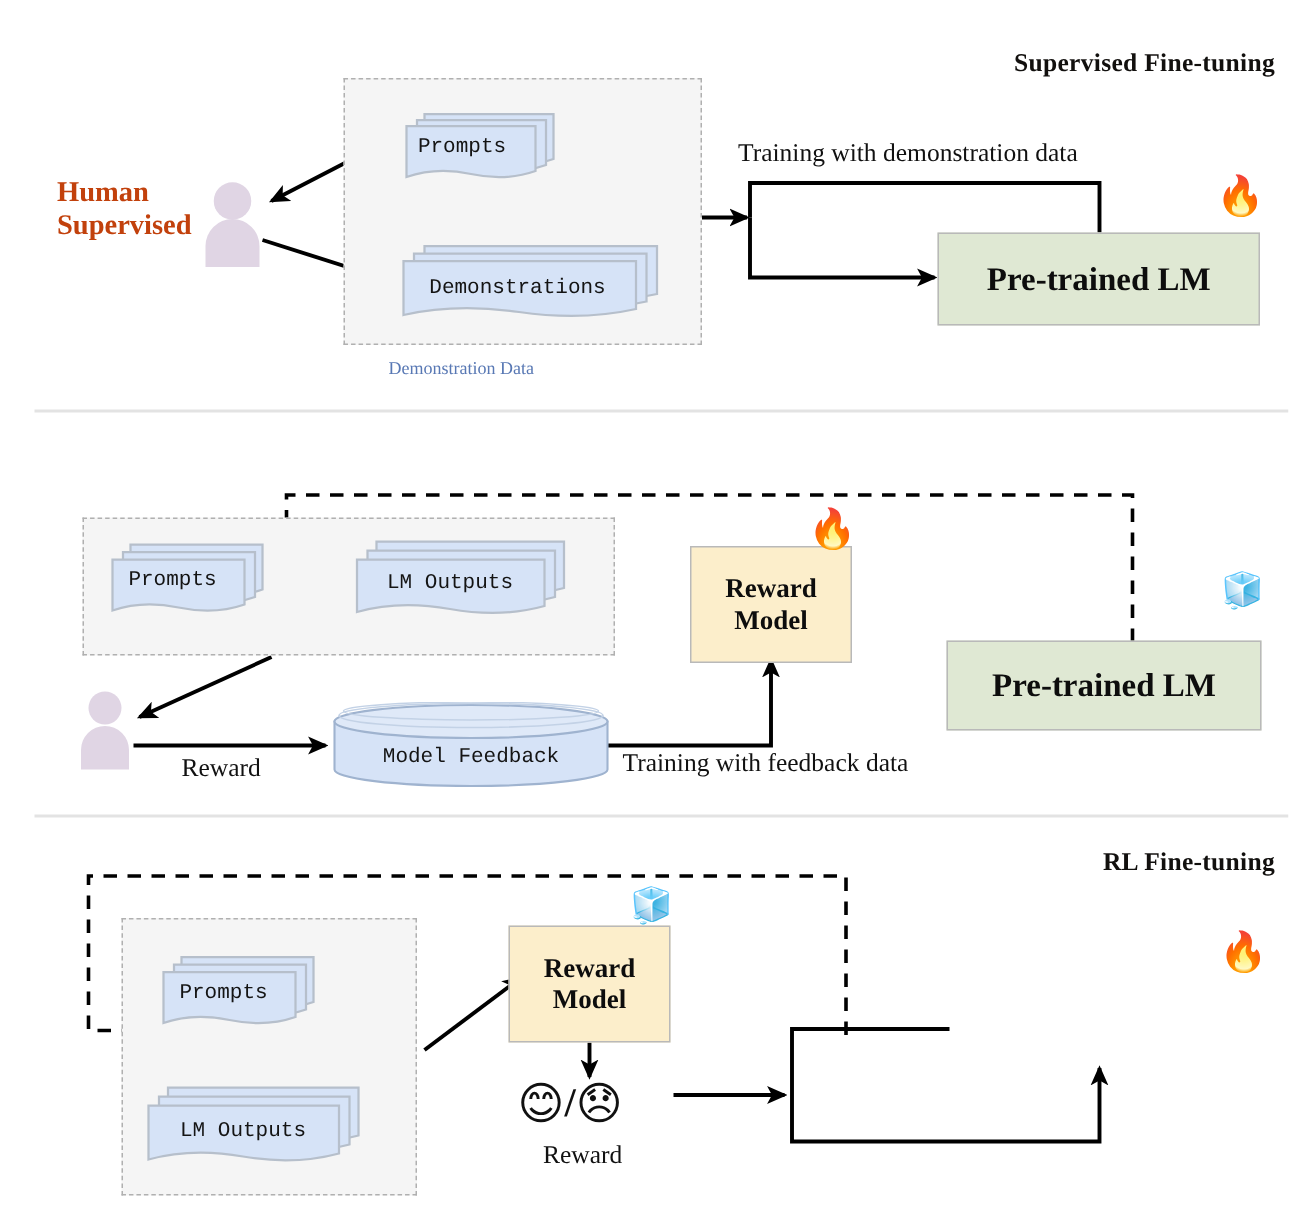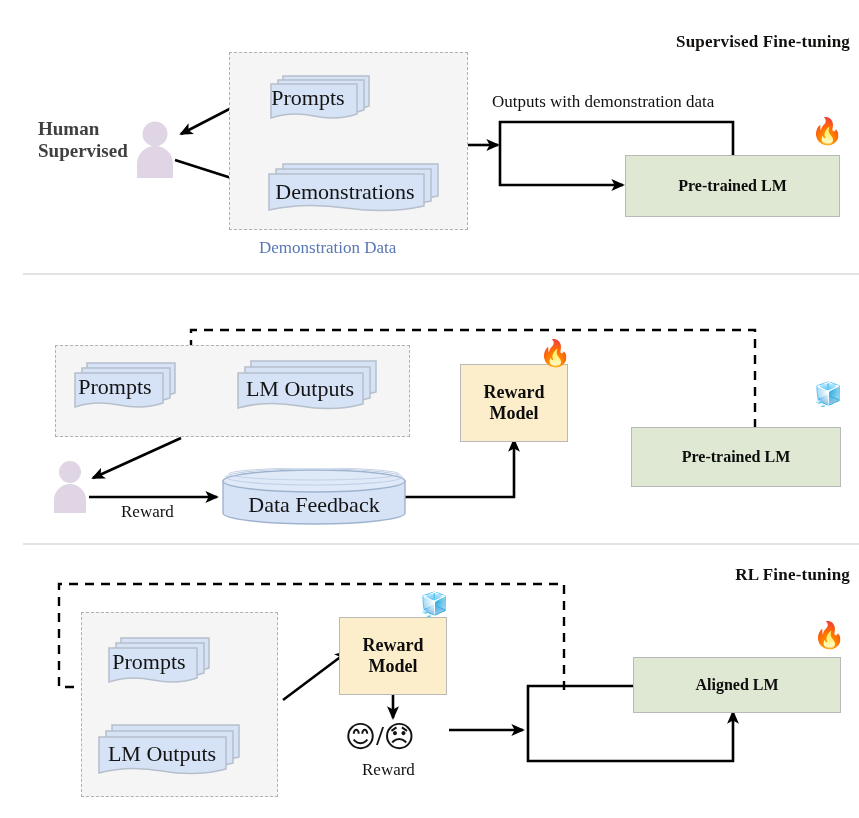--- a/index.html
+++ b/index.html
@@ -19,59 +19,59 @@
   .divider{height:2px;background:#e3e3e3;}
 
   
   .groupbox{
     background:#f5f5f5;border:1.4px dashed #b0b0b0;
     box-sizing:border-box;
   }
 
   .group-label{
     font-family:"Liberation Serif",serif;
-    font-size:17px;color:#5878b4;white-space:nowrap;
+    font-size:12px;color:#5878b4;white-space:nowrap;
   }
 
   
   .docstack{position:absolute;}
   .docstack svg{display:block;overflow:visible;}
   .doc-label{
     position:absolute;left:0;top:0;width:100%;height:100%;
     display:flex;align-items:center;justify-content:center;
-    font-family:Liberation Serif, serif;font-size:22px;color:#141414;
+    font-family:Liberation Mono, monospace;font-size:14px;color:#141414;
     white-space:nowrap;pointer-events:none;text-align:center;
   }
 
   
   .modelbox{
     position:absolute;box-sizing:border-box;
     display:flex;align-items:center;justify-content:center;
     font-family:"Liberation Serif",serif;font-weight:bold;
-    font-size:16px;color:#0d0d0d;text-align:center;line-height:1.15;
+    font-size:22px;color:#0d0d0d;text-align:center;line-height:1.15;
     border:1.4px solid #b9b9b9;
   }
   .lmbox{background:#dfe8d3;}
   .rmbox{background:#fceecb;font-size:18px;}
 
   
   .badge{
     position:absolute;font-size:26px;line-height:1;
     font-family:"DejaVu Sans",sans-serif;
     pointer-events:none;user-select:none;
   }
 
   
   .caption{
     font-family:"Liberation Serif",serif;font-size:17px;color:#111;
     white-space:nowrap;
   }
   .caption-annot{
     font-family:"Liberation Serif",serif;font-weight:bold;font-size:19px;
-    color:#404040;line-height:1.15;text-align:left;white-space:nowrap;
+    color:#c2410c;line-height:1.15;text-align:left;white-space:nowrap;
   }
 
   
   #wires{position:absolute;left:0;top:0;width:859px;height:818px;pointer-events:none;}
 
   .reward-faces{
     font-family:"DejaVu Sans",sans-serif;font-size:30px;line-height:1;
     white-space:nowrap;color:#111;
   }
   .reward-faces .slash{
@@ -156,21 +156,21 @@
     <div>Human</div>
     <div>Supervised</div>
   </div>
   <div class="abs" style="left:122px;top:120px;width:44px;height:60px;">
     <svg width="44" height="60" viewBox="0 0 44 60">
       <circle cx="22" cy="14" r="12.5" fill="#e0d5e4"></circle>
       <path d="M4 58 v-14 a18 18 0 0 1 36 0 v14 z" fill="#e0d5e4"></path>
     </svg>
   </div>
 
-  <div class="abs caption" style="left:481px;top:92px;">Outputs with demonstration data</div>
+  <div class="abs caption" style="left:481px;top:92px;">Training with demonstration data</div>
 
   <div class="modelbox lmbox" style="left:614px;top:155px;width:215px;height:62px;">
     <span>Pre-trained LM</span>
   </div>
   <div class="badge" style="left:800px;top:118px;">🔥</div>
 
   <div class="abs divider" style="left:12px;top:273px;width:836px;"></div>
 
 
   <div class="abs groupbox" style="left:44px;top:345px;width:355px;height:92px;"></div>
@@ -202,23 +202,24 @@
 
   <div class="abs caption" style="left:110px;top:502px;">Reward</div>
 
   <div class="abs" style="left:210px;top:468px;width:186px;height:58px;">
     <svg width="186" height="58" viewBox="0 0 186 58">
       <path d="M2 13 v32 a91 11 0 0 0 182 0 v-32 z" fill="#d6e3f7" stroke="#9fb3cf" stroke-width="1.4"></path>
       <ellipse cx="93" cy="13" rx="91" ry="11" fill="#dfe9f8" stroke="#9fb3cf" stroke-width="1.4"></ellipse>
       <ellipse cx="93" cy="9" rx="88" ry="8" fill="none" stroke="#c3d2e6" stroke-width="1.1"></ellipse>
       <ellipse cx="93" cy="6" rx="85" ry="6" fill="none" stroke="#c3d2e6" stroke-width="1"></ellipse>
     </svg>
-    <div class="doc-label" style="top:8px;">Data Feedback</div>
-  </div>
-
+    <div class="doc-label" style="top:8px;">Model Feedback</div>
+  </div>
+
+  <div class="abs caption" style="left:404px;top:499px;">Training with feedback data</div>
 
   <div class="modelbox rmbox" style="left:449px;top:364px;width:108px;height:78px;flex-direction:column;">
     <span>Reward</span>
     <span>Model</span>
   </div>
   <div class="badge" style="left:528px;top:340px;">🔥</div>
 
   <div class="modelbox lmbox" style="left:620px;top:427px;width:210px;height:60px;">
     <span>Pre-trained LM</span>
   </div>
@@ -253,18 +254,15 @@
     <span>Model</span>
   </div>
   <div class="badge" style="left:409px;top:593px;font-size:23px;">🧊</div>
 
   <div class="abs reward-faces" style="left:334px;top:722px;">
     <span>😊</span><span class="slash">/</span><span>😞</span>
   </div>
   <div class="abs caption" style="left:351px;top:760px;">Reward</div>
 
 
-  <div class="modelbox lmbox" style="left:622px;top:657px;width:208px;height:56px;">
-    <span>Aligned LM</span>
-  </div>
   <div class="badge" style="left:802px;top:622px;">🔥</div>
 
 </div>
 
 </body></html>

